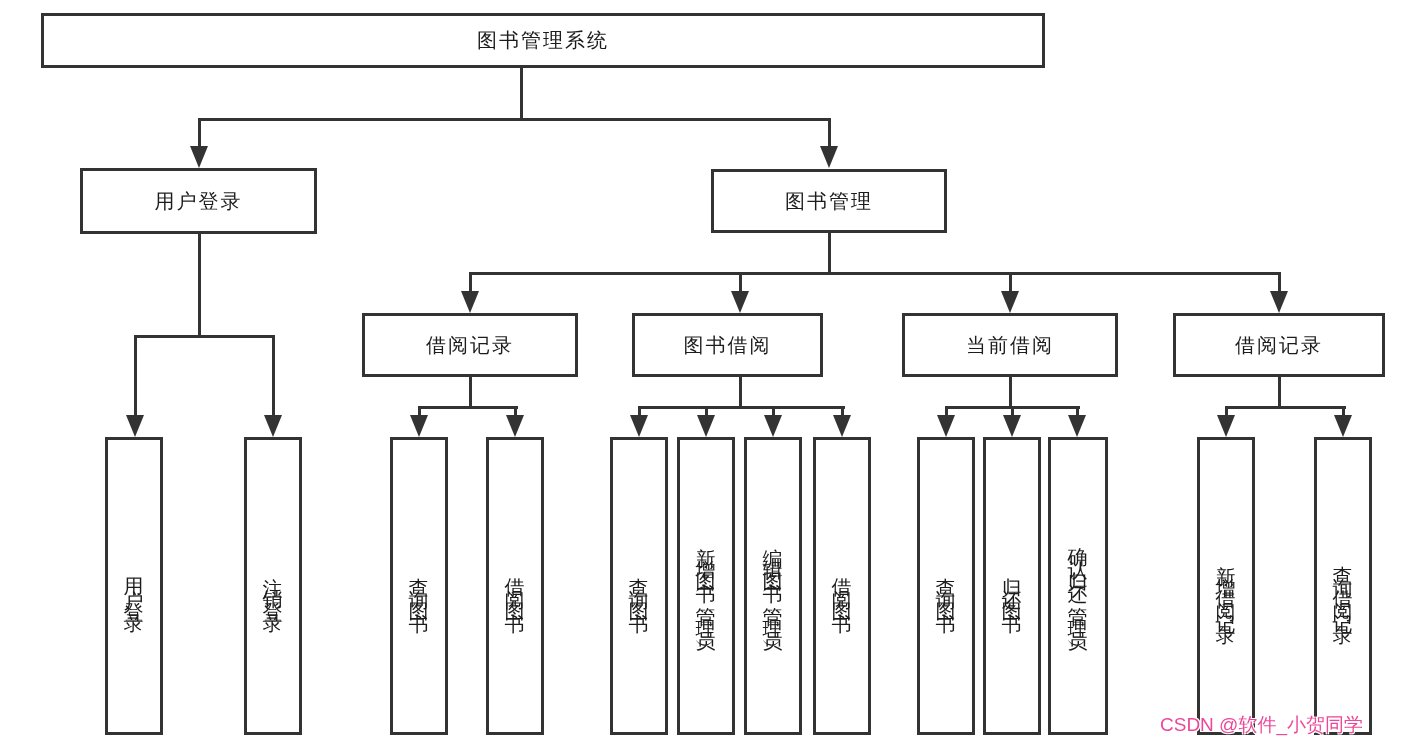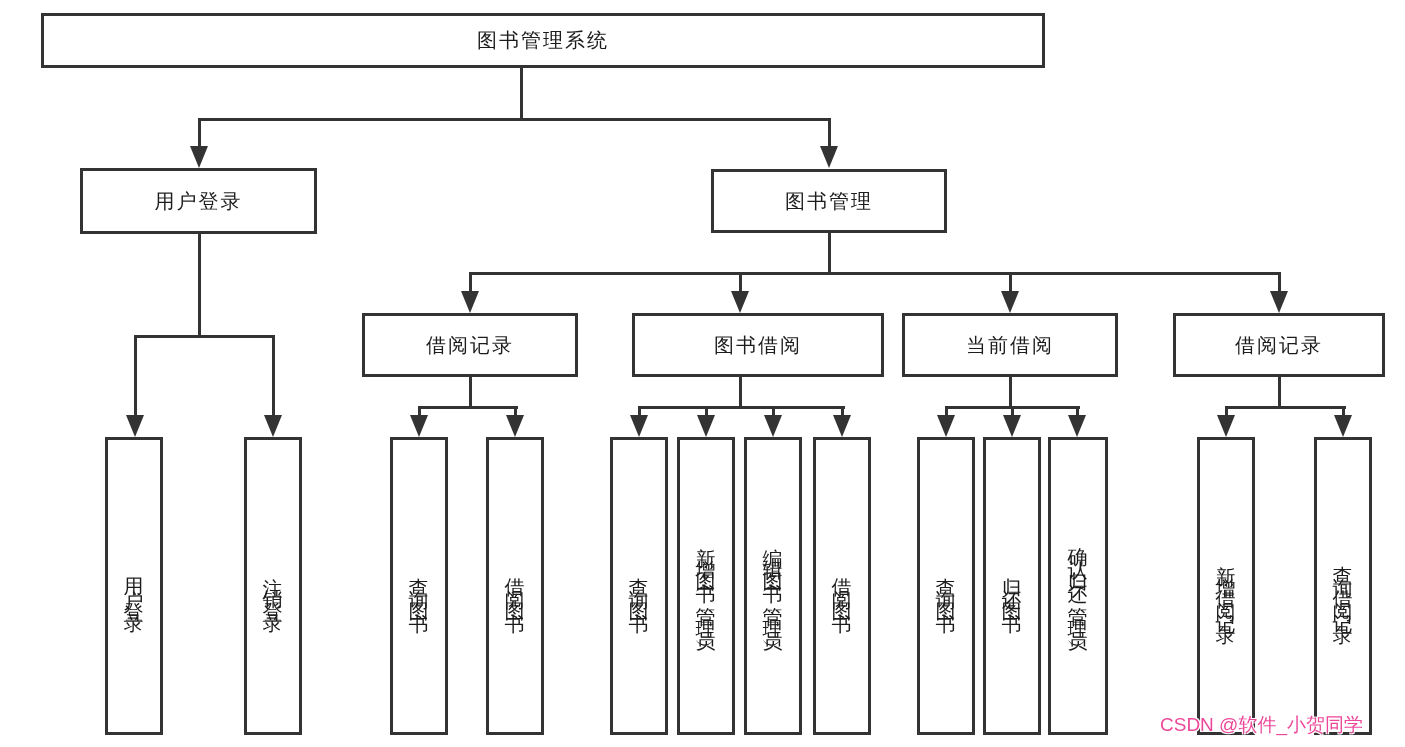--- a/index.html
+++ b/index.html
@@ -100,21 +100,21 @@
   <div class="vline" style="left:739px; top:272px; height:23px;"></div>
   <div class="arrow" style="left:731px; top:291px;"></div>
   <div class="vline" style="left:1009px; top:272px; height:23px;"></div>
   <div class="arrow" style="left:1001px; top:291px;"></div>
   <div class="vline" style="left:1278px; top:272px; height:23px;"></div>
   <div class="arrow" style="left:1270px; top:291px;"></div>
 
   <div class="node" style="left:362px; top:313px; width:216px; height:64px;">
     <span class="h-label">借阅记录</span>
   </div>
-  <div class="node" style="left:632px; top:313px; width:252px; height:64px;">
+  <div class="node" style="left:632px; top:313px; width:191px; height:64px;">
     <span class="h-label">图书借阅</span>
   </div>
   <div class="node" style="left:902px; top:313px; width:216px; height:64px;">
     <span class="h-label">当前借阅</span>
   </div>
   <div class="node" style="left:1173px; top:313px; width:212px; height:64px;">
     <span class="h-label">借阅记录</span>
   </div>
 
   <div class="vline" style="left:469px; top:377px; height:29px;"></div>

